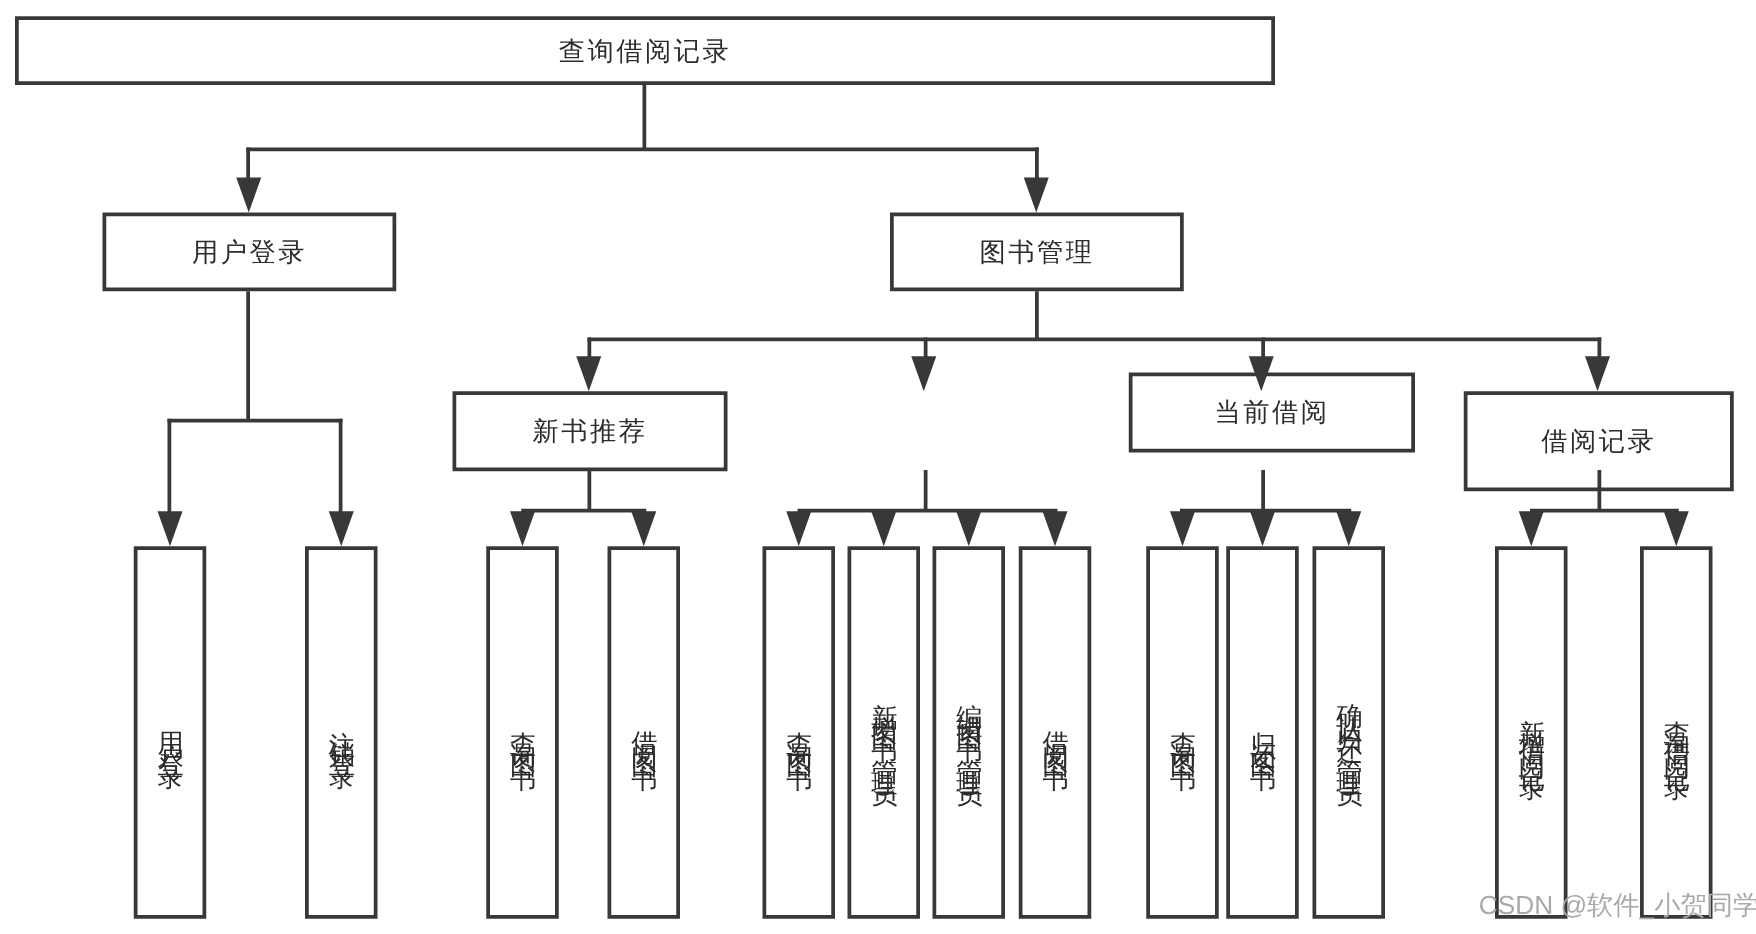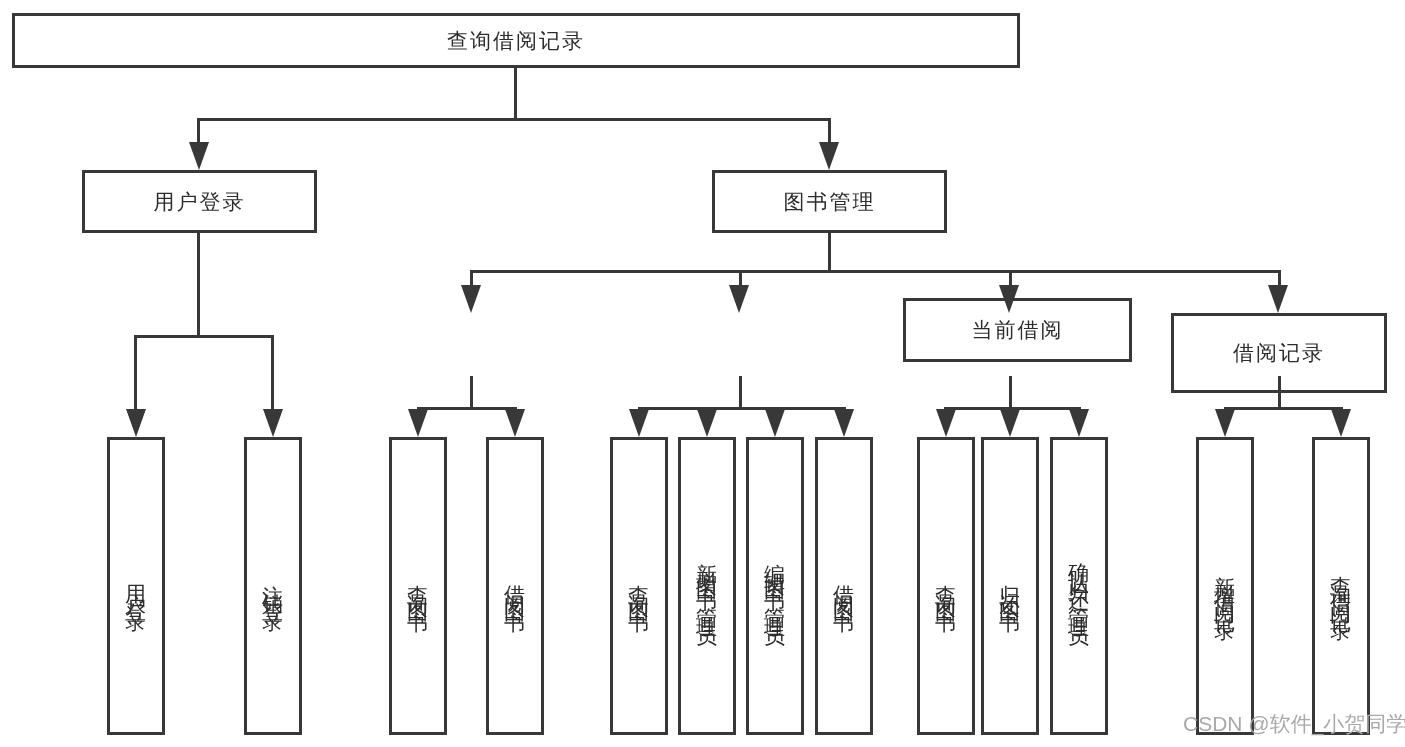--- a/index.html
+++ b/index.html
@@ -43,20 +43,23 @@
     <span>查询借阅记录</span>
   </div>
 
   <div class="box h" style="left:82px;top:170px;width:235px;height:63px">
     <span>用户登录</span>
   </div>
   <div class="box h" style="left:712px;top:170px;width:235px;height:63px">
     <span>图书管理</span>
   </div>
 
+  <div class="box h" style="left:362px;top:313px;width:220px;height:64px">
+    <span>新书推荐</span>
+  </div>
   <div class="box h" style="left:903px;top:298px;width:229px;height:64px">
     <span>当前借阅</span>
   </div>
   <div class="box h" style="left:1171px;top:313px;width:216px;height:80px">
     <span>借阅记录</span>
   </div>
 
   <div class="box v" style="left:107px;top:437px;width:58px;height:298px">
     <span>用户登录</span>
   </div>

